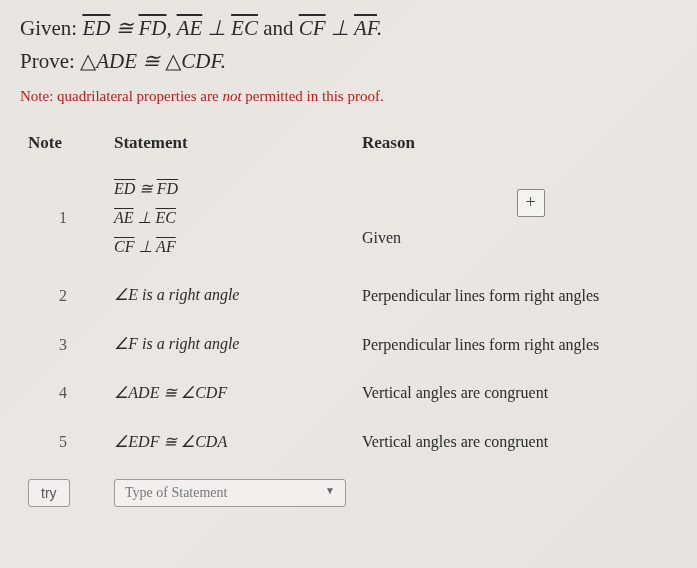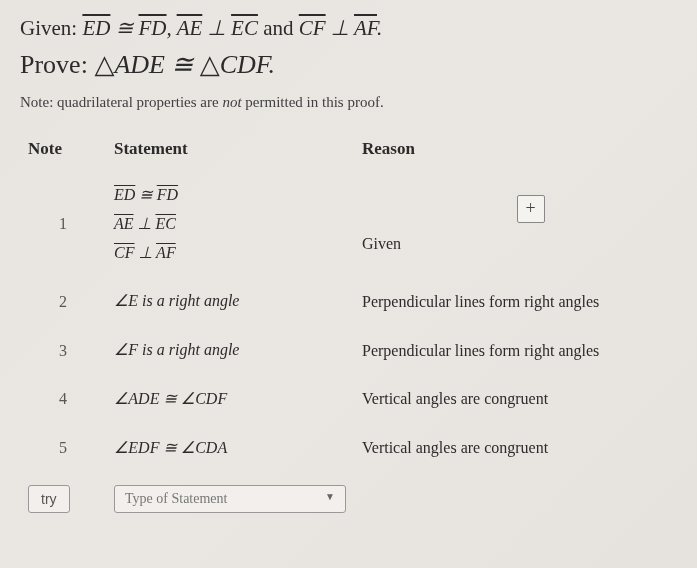--- a/index.html
+++ b/index.html
@@ -11,26 +11,26 @@
     width: 697px;
     height: 568px;
     box-sizing: border-box;
   }
   .bar { text-decoration: overline; }
   .given-line {
     font-size: 21px;
     margin-bottom: 8px;
   }
   .prove-line {
-    font-size: 26px;
+    font-size: 21px;
     margin-bottom: 14px;
   }
   .note-line {
     font-size: 15px;
-    color: #404040;
+    color: #b91c1c;
     margin-bottom: 18px;
   }
   .note-line em { font-style: italic; }
   .proof-table {
     width: 100%;
     border-collapse: collapse;
   }
   .proof-table th {
     text-align: left;
     font-weight: bold;

